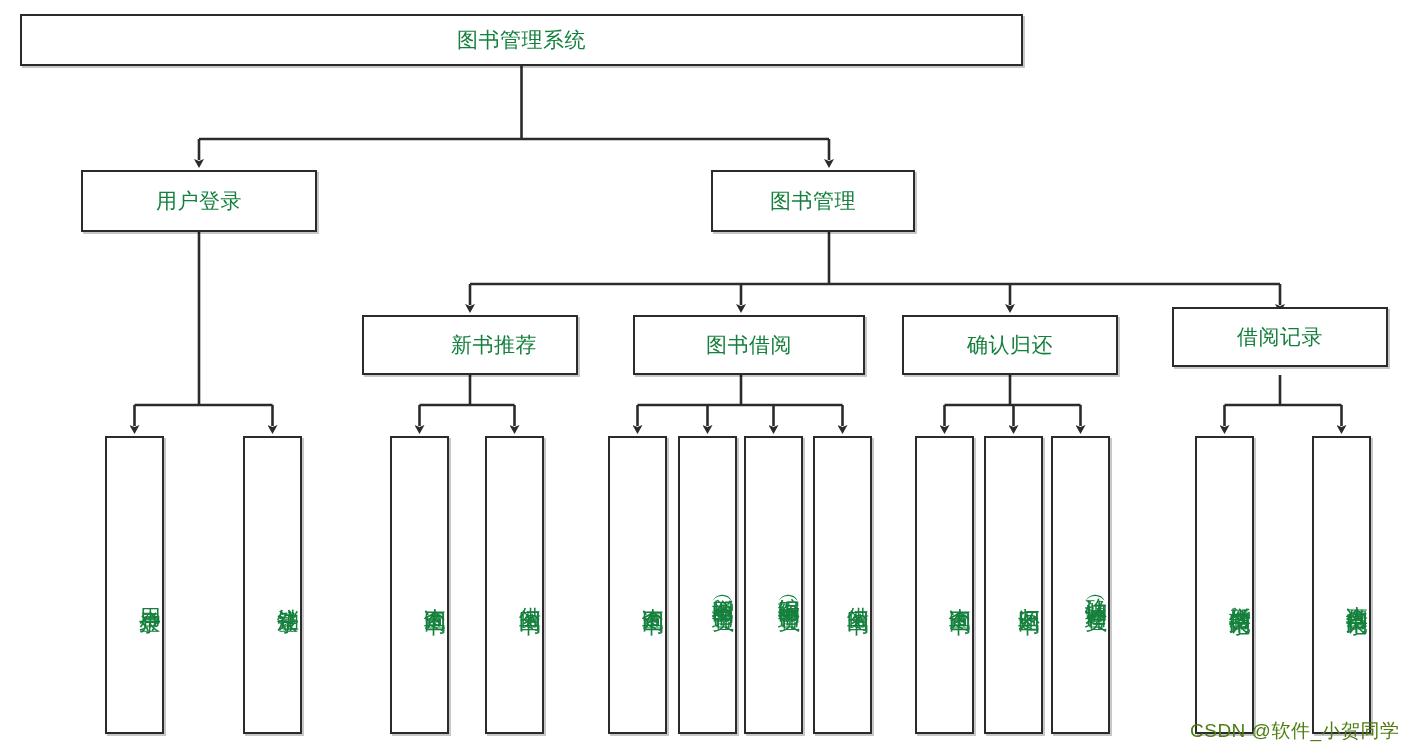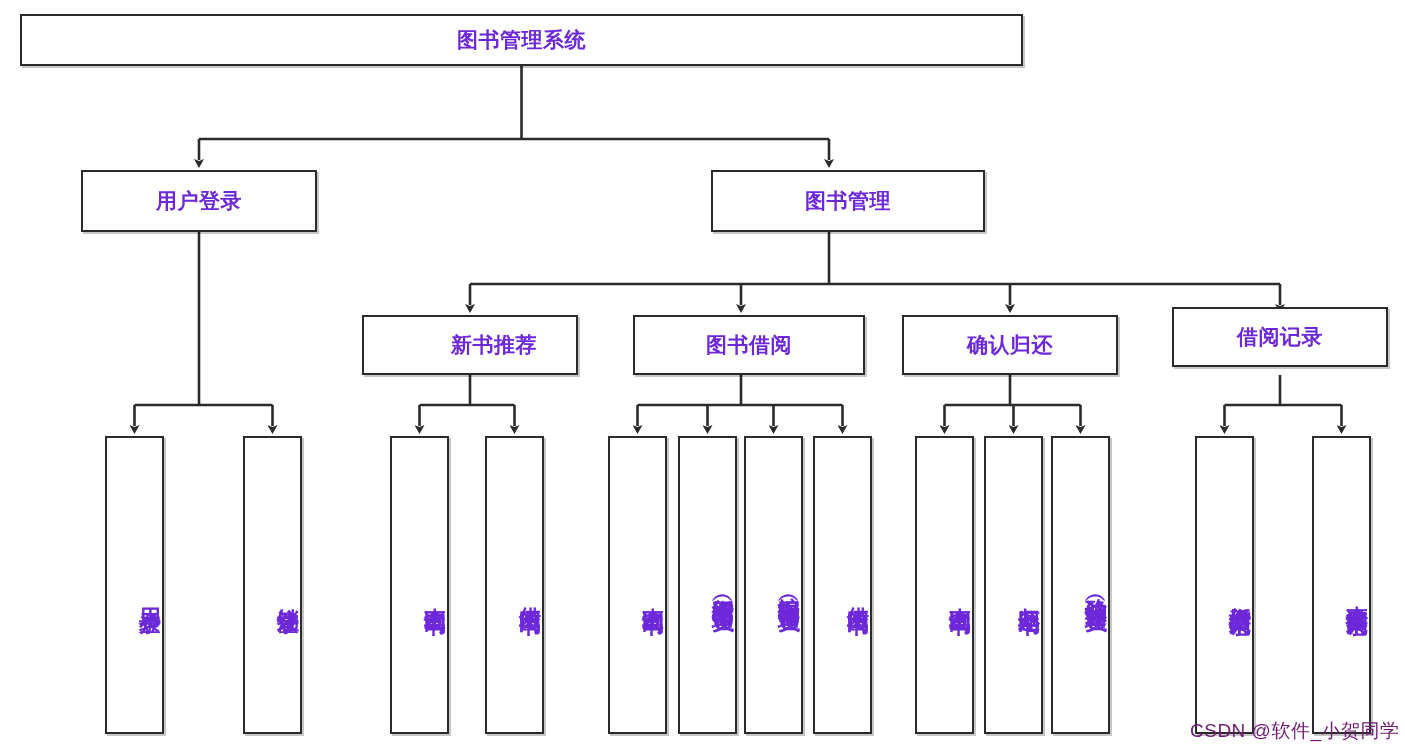--- a/index.html
+++ b/index.html
@@ -26,45 +26,44 @@
   }
   .node {
     position: absolute;
     box-sizing: border-box;
     border: 2px solid #2b2b2b;
     background: #ffffff;
     box-shadow: 2px 2px 0 rgba(0,0,0,0.22);
     display: flex;
     align-items: center;
     justify-content: center;
-    color: #6d28d9;
+    color: #15803d;
     font-size: 21px;
     line-height: 1.05;
     letter-spacing: 0.5px;
-    font-weight: bold;
   }
   .node.vertical {
     writing-mode: vertical-rl;
     text-orientation: upright;
     align-items: flex-start;
     justify-content: center;
     padding-top: 18px;
     font-size: 22px;
     letter-spacing: 2px;
   }
   .node.vertical.tall-text {
     padding-top: 8px;
   }
   .node-label {
     display: block;
     white-space: pre-line;
   }
   .watermark {
     position: absolute;
-    color: #701a75;
+    color: #4d7c0f;
     font-size: 19px;
     letter-spacing: 0.5px;
     white-space: nowrap;
     user-select: none;
   }
 </style>
 </head>
 <body>
 
 <div id="canvas">
@@ -112,21 +111,21 @@
       </g>
   </svg>
 
   <div id="nodes-layer">
       <div class="node" style="left: 20px; top: 14px; width: 1003px; height: 52px;">
         <span class="node-label">图书管理系统</span>
       </div>
       <div class="node" style="left: 81px; top: 170px; width: 236px; height: 62px;">
         <span class="node-label">用户登录</span>
       </div>
-      <div class="node" style="left: 711px; top: 170px; width: 274px; height: 62px;">
+      <div class="node" style="left: 711px; top: 170px; width: 204px; height: 62px;">
         <span class="node-label">图书管理</span>
       </div>
       <div class="node" style="left: 362px; top: 315px; width: 216px; height: 60px; padding-left: 48px;">
         <span class="node-label">新书推荐</span>
       </div>
       <div class="node" style="left: 633px; top: 315px; width: 232px; height: 60px;">
         <span class="node-label">图书借阅</span>
       </div>
       <div class="node" style="left: 902px; top: 315px; width: 216px; height: 60px;">
         <span class="node-label">确认归还</span>

